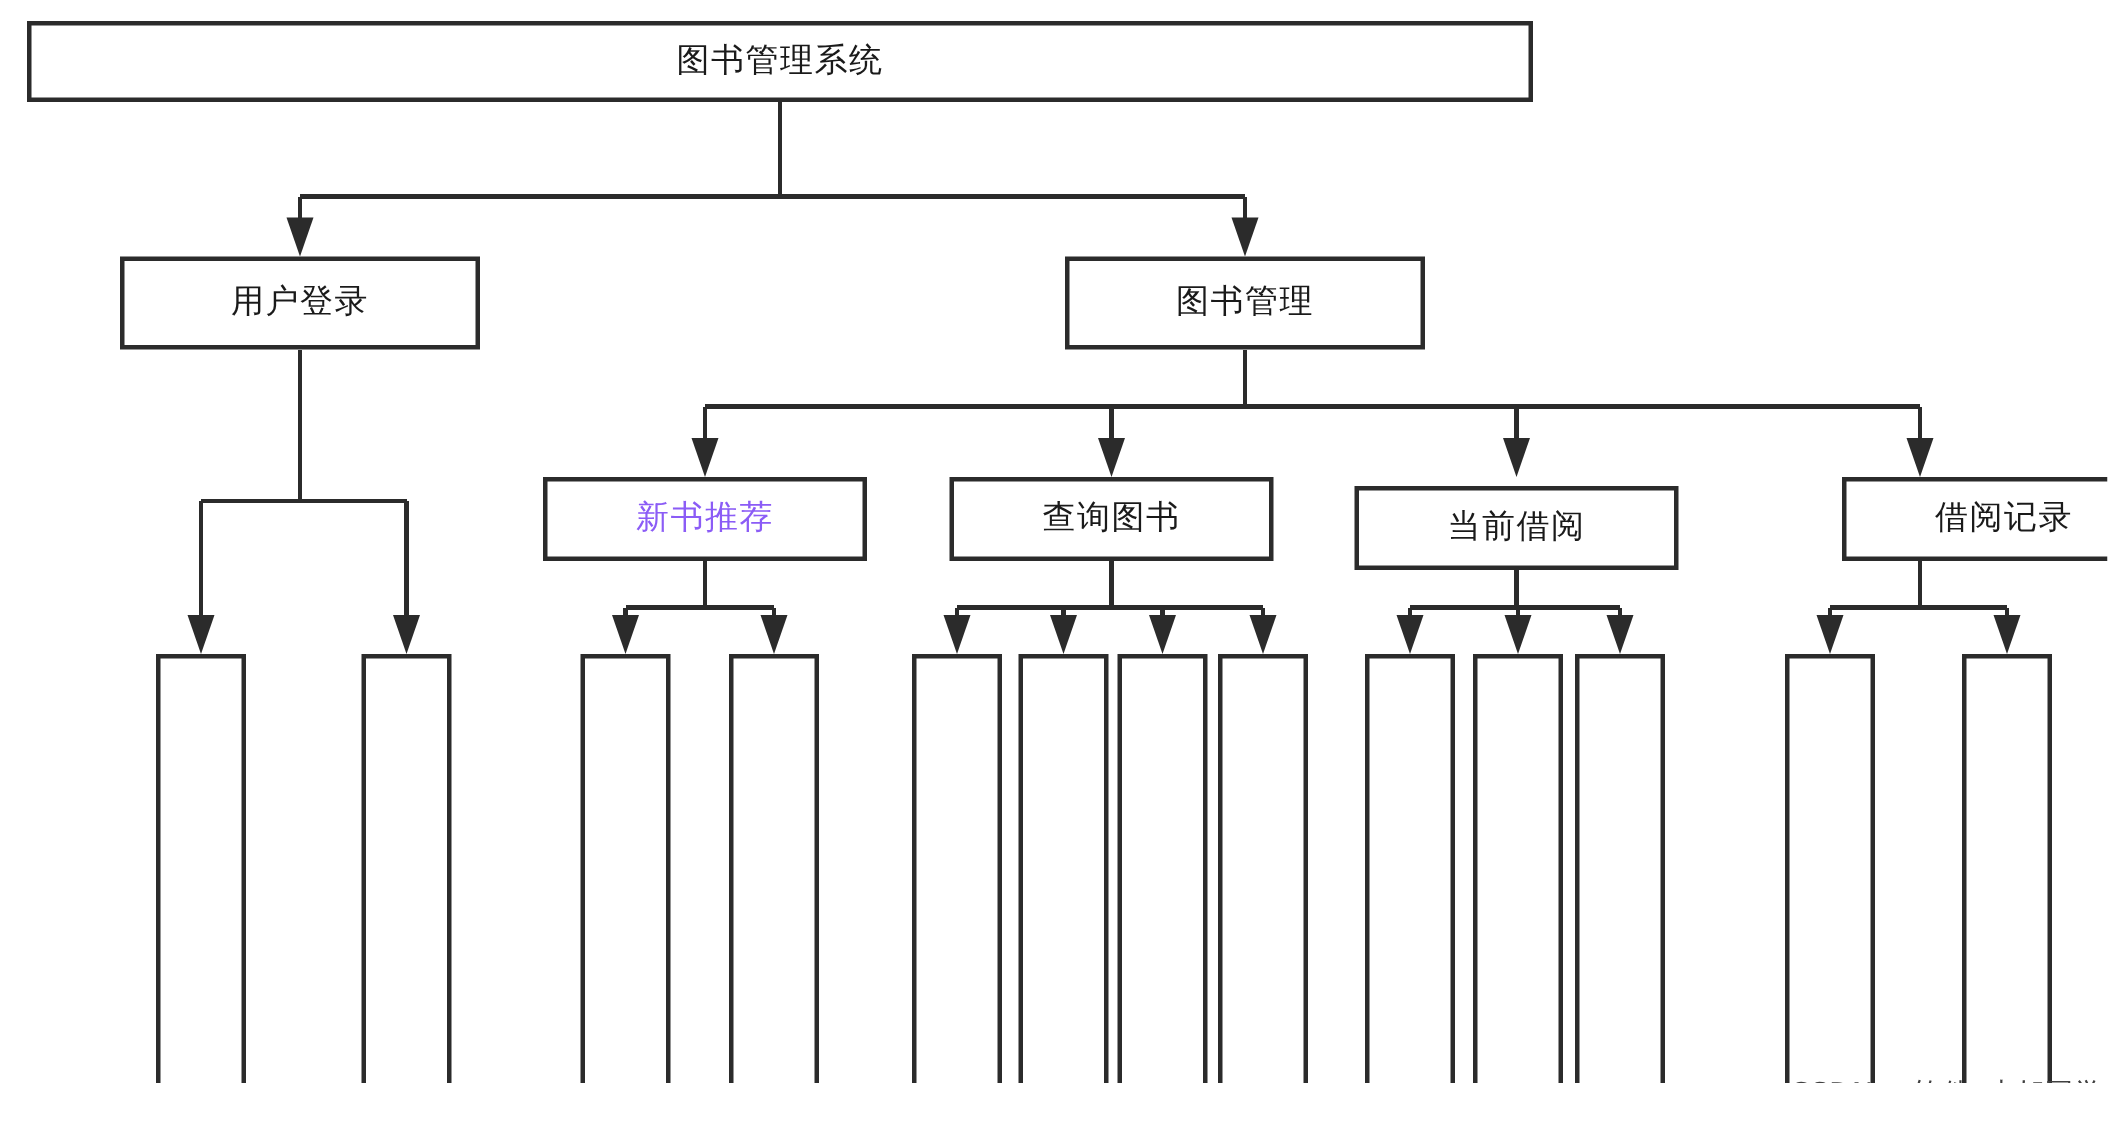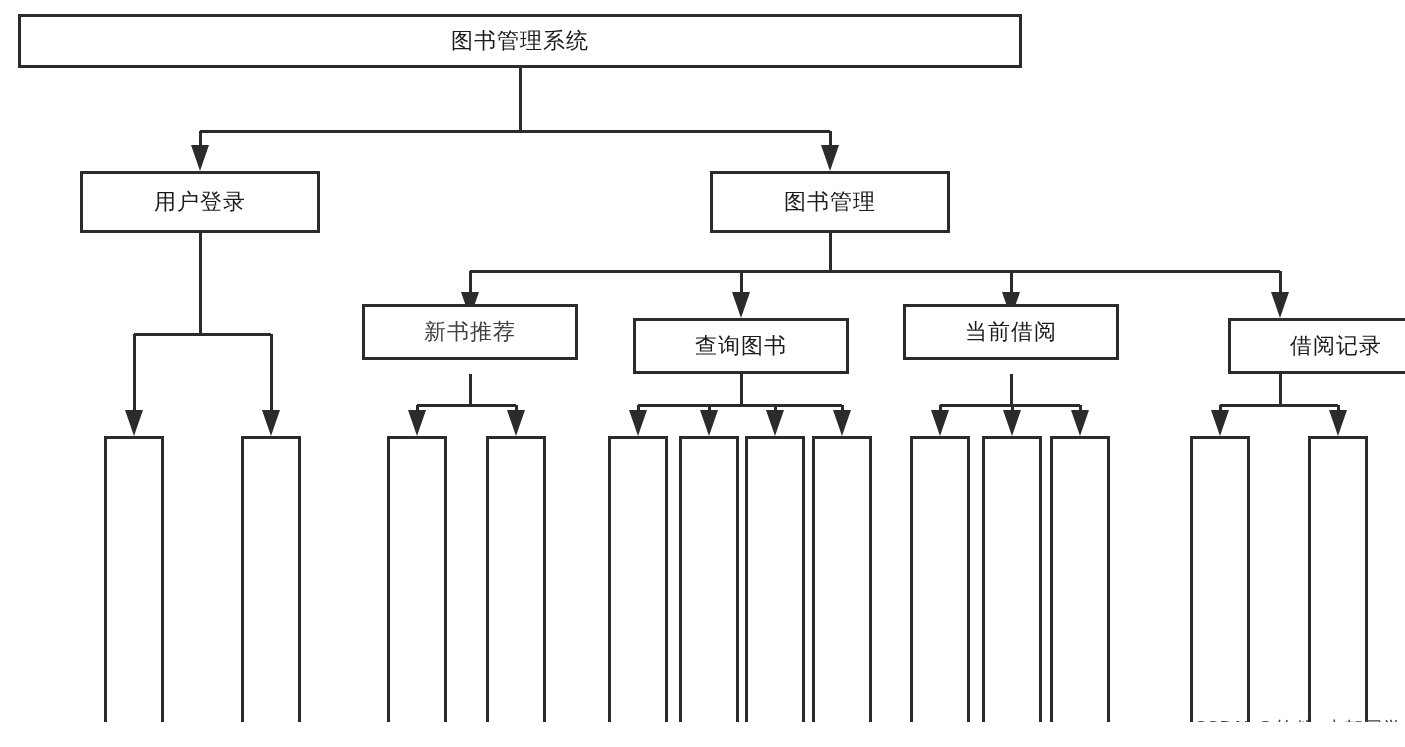--- a/index.html
+++ b/index.html
@@ -146,27 +146,27 @@
   <div id="nodes-layer">
       <div class="node" style="left: 18px; top: 14px; width: 1004px; height: 54px; border-color: rgb(43, 43, 43); background: rgb(255, 255, 255); color: rgb(26, 26, 26);">
         <span class="label">图书管理系统</span>
       </div>
       <div class="node" style="left: 80px; top: 171px; width: 240px; height: 62px; border-color: rgb(43, 43, 43); background: rgb(255, 255, 255); color: rgb(26, 26, 26);">
         <span class="label">用户登录</span>
       </div>
       <div class="node" style="left: 710px; top: 171px; width: 240px; height: 62px; border-color: rgb(43, 43, 43); background: rgb(255, 255, 255); color: rgb(26, 26, 26);">
         <span class="label">图书管理</span>
       </div>
-      <div class="node" style="left: 362px; top: 304px; width: 216px; height: 56px; border-color: rgb(43, 43, 43); background: rgb(255, 255, 255); color: #404040;">
+      <div class="node" style="left: 362px; top: 318px; width: 216px; height: 56px; border-color: rgb(43, 43, 43); background: rgb(255, 255, 255); color: #8b5cf6;">
         <span class="label">新书推荐</span>
       </div>
       <div class="node" style="left: 633px; top: 318px; width: 216px; height: 56px; border-color: rgb(43, 43, 43); background: rgb(255, 255, 255); color: rgb(26, 26, 26);">
         <span class="label">查询图书</span>
       </div>
-      <div class="node" style="left: 903px; top: 304px; width: 216px; height: 56px; border-color: rgb(43, 43, 43); background: rgb(255, 255, 255); color: rgb(26, 26, 26);">
+      <div class="node" style="left: 903px; top: 324px; width: 216px; height: 56px; border-color: rgb(43, 43, 43); background: rgb(255, 255, 255); color: rgb(26, 26, 26);">
         <span class="label">当前借阅</span>
       </div>
       <div class="node" style="left: 1228px; top: 318px; width: 216px; height: 56px; border-color: rgb(43, 43, 43); background: rgb(255, 255, 255); color: rgb(26, 26, 26);">
         <span class="label">借阅记录</span>
       </div>
       <div class="node leaf" style="left: 104px; top: 436px; width: 60px; height: 299px; border-color: rgb(43, 43, 43); background: rgb(255, 255, 255); color: rgb(26, 26, 26);">
         <span class="label">用户登录</span>
       </div>
       <div class="node leaf" style="left: 241px; top: 436px; width: 60px; height: 299px; border-color: rgb(43, 43, 43); background: rgb(255, 255, 255); color: rgb(26, 26, 26);">
         <span class="label">注销登录</span>

